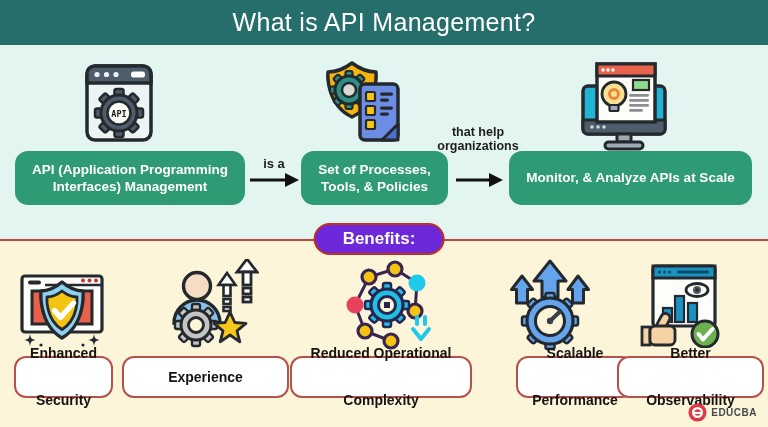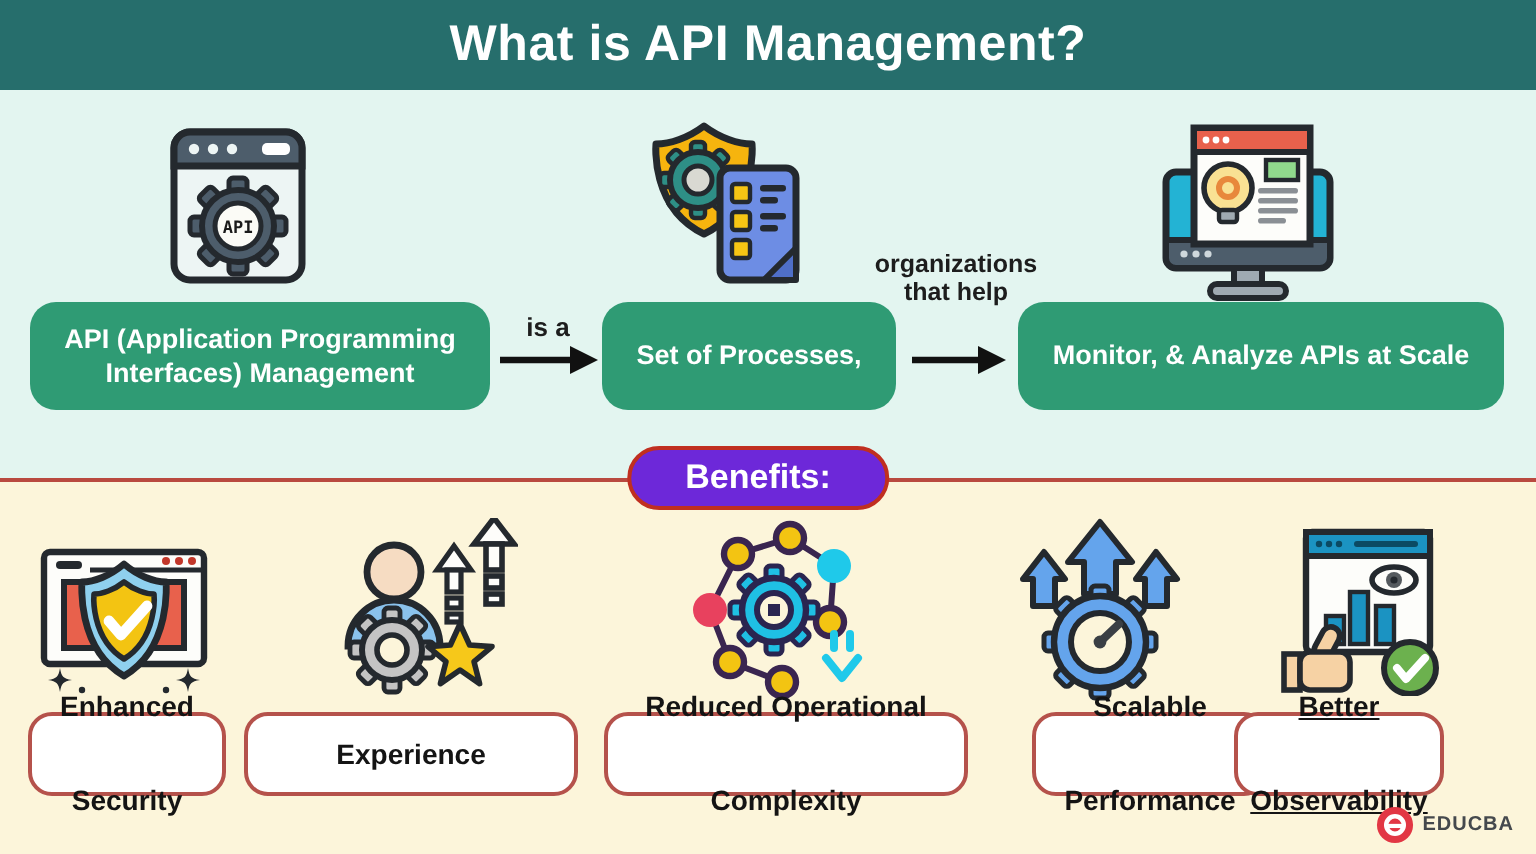--- a/index.html
+++ b/index.html
@@ -1,21 +1,21 @@
 <!DOCTYPE html>
 <html><head>
 <meta charset="utf-8">
 <style>
   html,body{margin:0;padding:0;background:#fff;}
   .stage{position:relative;width:768px;height:427px;overflow:hidden;
          font-family:"Liberation Sans",sans-serif;background:#fcf5da;}
   
   .header{position:absolute;top:0;left:0;width:768px;height:45px;background:#266e6c;
           display:flex;align-items:center;justify-content:center;}
-  .header .title{color:#ffffff;font-size:25px;font-weight:bold;letter-spacing:.3px;}
+  .header .title{color:#ffffff;font-size:25px;font-weight:normal;letter-spacing:.3px;}
   
   .definition{position:absolute;top:45px;left:0;width:768px;height:194px;background:#e3f5f0;}
   .ficon{position:absolute;}
   .gbox{position:absolute;background:#2f9b74;border-radius:13px;color:#fff;font-weight:bold;
         font-size:13.5px;line-height:1.28;display:flex;flex-direction:column;align-items:center;
         justify-content:center;text-align:center;box-sizing:border-box;padding:4px 10px;}
   #gbox1{left:15px;top:151px;width:230px;height:54px;}
   #gbox2{left:301px;top:151px;width:147px;height:54px;justify-content:center;}
   #gbox3{left:509px;top:151px;width:243px;height:54px;}
   .conn-label{position:absolute;color:#1d1d1d;font-weight:bold;font-size:13px;
@@ -31,23 +31,23 @@
          background:#6d28d9;border:2px solid #c02f20;color:#fff;font-weight:bold;
          font-size:17px;padding:4px 27px;border-radius:19px;white-space:nowrap;}
   
   .bicon{position:absolute;}
   .blabel{position:absolute;top:356px;height:42px;background:#ffffff;border:2px solid #b5524b;
           border-radius:12px;display:flex;flex-direction:column;align-items:center;
           justify-content:center;text-align:center;font-weight:bold;font-size:14px;
           color:#141414;line-height:1.18;box-sizing:border-box;padding:2px 4px;gap:30px;}
   #blabel1{left:14px;width:99px;}
   #blabel2{left:122px;width:167px;}
-  #blabel3{left:302px;width:182px;}
+  #blabel3{left:290px;width:182px;}
   #blabel4{left:516px;width:118px;}
-  #blabel5{left:617px;width:105px;text-decoration:underline;}
+  #blabel5{left:617px;width:147px;}
   
   .brand{position:absolute;right:11px;bottom:5px;display:flex;align-items:center;gap:4px;}
   .brand-text{font-weight:bold;color:#45494d;font-size:10px;letter-spacing:.5px;}
 </style>
 </head>
 <body>
 
 <div class="stage">
 
   <div class="header">
@@ -135,36 +135,37 @@
         <rect x="52" y="51" width="14" height="2.8" rx="1.4"></rect>
     </g>
   </svg>
 
   <div class="gbox" id="gbox1">
     <span>API (Application Programming</span>
     <span>Interfaces)  Management</span>
   </div>
   <div class="gbox" id="gbox2">
     <span>Set of Processes,</span>
+    <span>Tools, &amp; Policies</span>
   </div>
   <div class="gbox" id="gbox3">
     <span>Monitor, &amp; Analyze APIs at Scale</span>
   </div>
 
   <div class="conn-label" id="conn1-label">
     <span>is a</span>
   </div>
   <svg class="conn-arrow" id="conn1-arrow" width="52" height="18" viewBox="0 0 52 18">
     <line x1="2" y1="9" x2="38" y2="9" stroke="#111" stroke-width="3.2"></line>
     <polygon points="37,2 51,9 37,16" fill="#111"></polygon>
   </svg>
 
   <div class="conn-label" id="conn2-label">
+    <div>that help</div>
     <div>organizations</div>
-    <div>that help</div>
   </div>
   <svg class="conn-arrow" id="conn2-arrow" width="50" height="18" viewBox="0 0 50 18">
     <line x1="2" y1="9" x2="36" y2="9" stroke="#111" stroke-width="3.2"></line>
     <polygon points="35,2 49,9 35,16" fill="#111"></polygon>
   </svg>
 
   <div class="divider"></div>
   <div class="badge">Benefits:</div>
 
   <svg class="bicon" style="left:17px;top:264px" width="90" height="86" viewBox="0 0 90 86">

